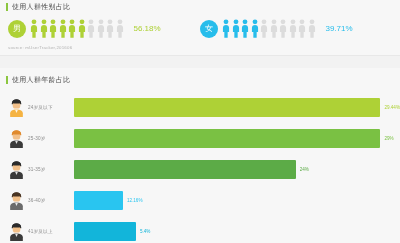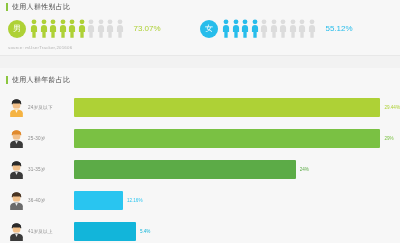--- a/index.html
+++ b/index.html
@@ -195,21 +195,21 @@
           </svg>
           <svg class="person" viewBox="0 0 12 28">
             <circle cx="6" cy="4" r="3.6" fill="#dcdcdc"></circle>
             <path d="M6 8.6c-3 0-4.6 1.7-4.6 4.3v6.2h2.1V28h5V19.1h2.1v-6.2c0-2.6-1.6-4.3-4.6-4.3z" fill="#dcdcdc"></path>
           </svg>
           <svg class="person" viewBox="0 0 12 28">
             <circle cx="6" cy="4" r="3.6" fill="#dcdcdc"></circle>
             <path d="M6 8.6c-3 0-4.6 1.7-4.6 4.3v6.2h2.1V28h5V19.1h2.1v-6.2c0-2.6-1.6-4.3-4.6-4.3z" fill="#dcdcdc"></path>
           </svg>
         </div>
-      <div class="pct pct-male">73.07%</div>
+      <div class="pct pct-male">56.18%</div>
     </div>
 
     <div class="gender-group">
       <div class="gender-badge badge-female">女</div>
       <div class="people" id="female-people">
           <svg class="person" viewBox="0 0 12 28">
             <circle cx="6" cy="4" r="3.6" fill="#27bdeb"></circle>
             <path d="M6 8.6c-3 0-4.6 1.7-4.6 4.3v6.2h2.1V28h5V19.1h2.1v-6.2c0-2.6-1.6-4.3-4.6-4.3z" fill="#27bdeb"></path>
           </svg>
           <svg class="person" viewBox="0 0 12 28">
@@ -242,21 +242,21 @@
           </svg>
           <svg class="person" viewBox="0 0 12 28">
             <circle cx="6" cy="4" r="3.6" fill="#dcdcdc"></circle>
             <path d="M6 8.6c-3 0-4.6 1.7-4.6 4.3v6.2h2.1V28h5V19.1h2.1v-6.2c0-2.6-1.6-4.3-4.6-4.3z" fill="#dcdcdc"></path>
           </svg>
           <svg class="person" viewBox="0 0 12 28">
             <circle cx="6" cy="4" r="3.6" fill="#dcdcdc"></circle>
             <path d="M6 8.6c-3 0-4.6 1.7-4.6 4.3v6.2h2.1V28h5V19.1h2.1v-6.2c0-2.6-1.6-4.3-4.6-4.3z" fill="#dcdcdc"></path>
           </svg>
         </div>
-      <div class="pct pct-female">55.12%</div>
+      <div class="pct pct-female">39.71%</div>
     </div>
 
   </div>
 
   <div class="source">source:  mUserTracker,201606</div>
   <div class="divider"></div>
 </div>
 
 <div class="gap"></div>
 

